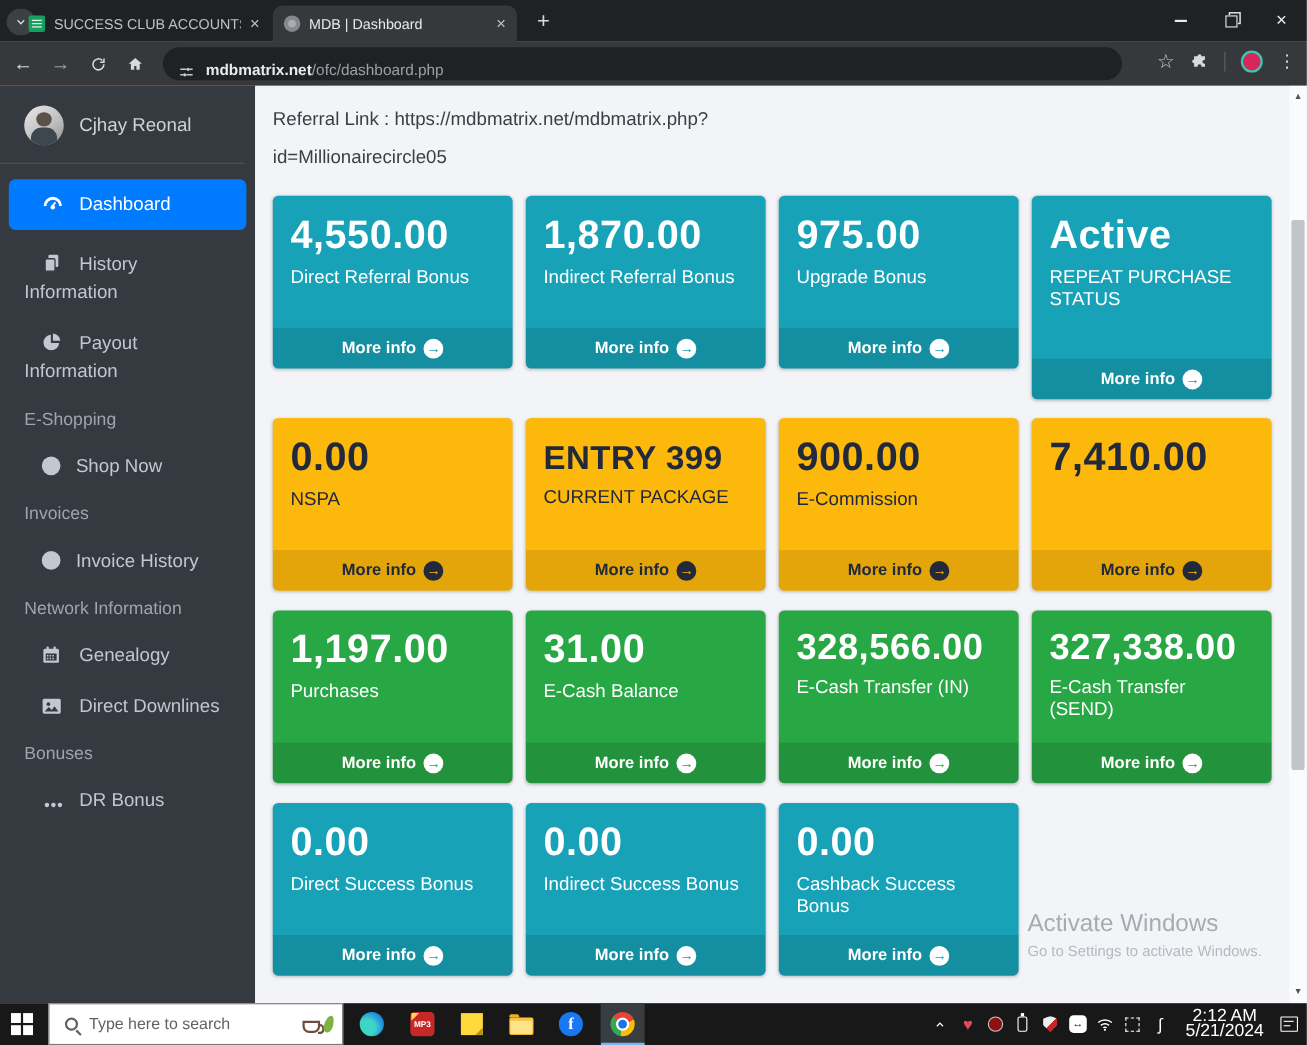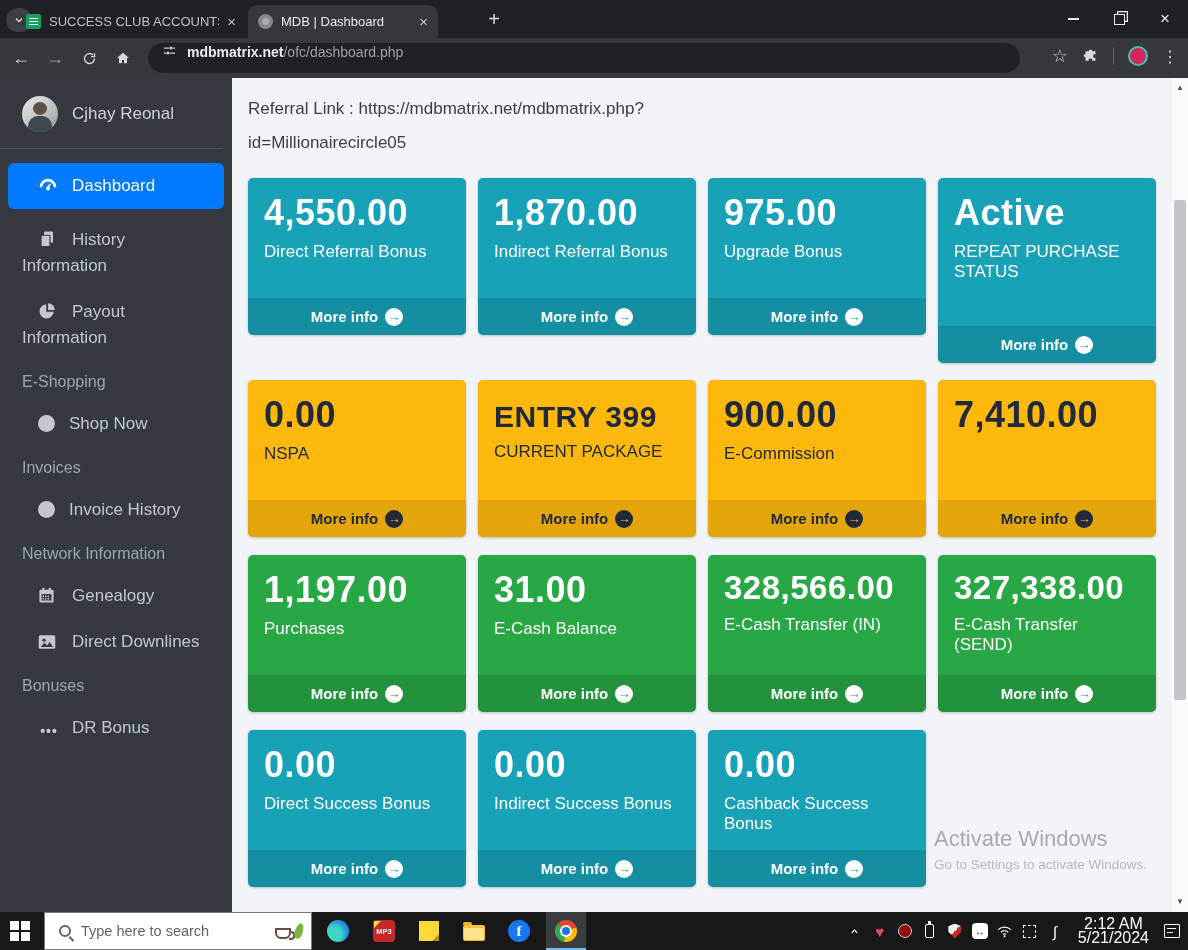--- a/index.html
+++ b/index.html
@@ -2,39 +2,39 @@
 <html><head>
 <meta charset="utf-8">
 <style>
   * { margin:0; padding:0; box-sizing:border-box; }
   html,body { width:1188px; height:950px; overflow:hidden; font-family:"Liberation Sans", sans-serif; background:#f2f4f8; }
 
   
   #titlebar { position:absolute; left:0; top:0; width:1188px; height:38px; background:#202124; }
   .tab { position:absolute; top:5px; height:33px; display:flex; align-items:center; gap:8px; padding:0 10px; color:#bdc1c6; font-size:13px; }
   .tab.inactive { left:16px; width:230px; }
-  .tab.active { left:248px; width:190px; background:#37383c; border-radius:9px 9px 0 0; color:#e8eaed; }
+  .tab.active { left:248px; width:222px; background:#37383c; border-radius:9px 9px 0 0; color:#e8eaed; }
   .tab-label { white-space:nowrap; overflow:hidden; flex:1; }
   .tab-close { color:#c0c3c7; font-size:15px; cursor:default; }
   .tabsearch-btn { position:absolute; left:6px; top:8px; width:26px; height:24px; border-radius:13px; background:#3c4043; display:flex; align-items:center; justify-content:center; }
   .newtab-btn { position:absolute; left:482px; top:8px; width:24px; height:24px; color:#d6d9dd; font-size:20px; text-align:center; line-height:22px; }
   .sheets-favicon { width:15px; height:15px; background:#17a05d; border-radius:2px; position:relative; flex:0 0 15px; }
   .sheets-favicon::after { content:""; position:absolute; left:3px; top:4px; width:9px; height:7px;
     background:linear-gradient(#fff,#fff) 0 0/9px 1.4px no-repeat, linear-gradient(#fff,#fff) 0 2.8px/9px 1.4px no-repeat, linear-gradient(#fff,#fff) 0 5.6px/9px 1.4px no-repeat; }
   .mdb-favicon { width:15px; height:15px; border-radius:50%; background:#85888c; position:relative; flex:0 0 15px; }
   .mdb-favicon::after { content:""; position:absolute; left:4px; top:4px; width:7px; height:7px; border-radius:50%; background:#a9acb0; }
   .win-controls { position:absolute; right:0; top:0; height:38px; display:flex; }
   .win-btn { width:46px; height:38px; display:flex; align-items:center; justify-content:center; color:#e8eaed; }
   .win-min::after { content:""; width:11px; height:1.5px; background:#e8eaed; display:block; }
   .win-restore::after { content:""; width:9px; height:9px; border:1.3px solid #e8eaed; display:block; box-shadow:3px -3px 0 -1.3px #202124, 3px -3px 0 0 #e8eaed; }
   .win-close { font-size:17px; }
 
   #toolbar { position:absolute; left:0; top:38px; width:1188px; height:40px; background:#37383c; }
   .nav-btn { position:absolute; top:7px; width:26px; height:26px; display:flex; align-items:center; justify-content:center; color:#d6d9dd; font-size:18px; }
-  #addressbar { position:absolute; left:148px; top:5px; width:872px; height:30px; background:#202124; border-radius:15px; display:flex; align-items:flex-start; padding:0 14px; gap:10px; }
+  #addressbar { position:absolute; left:148px; top:5px; width:872px; height:30px; background:#202124; border-radius:15px; display:flex; align-items:flex-end; padding:0 14px; gap:10px; }
   .url-host { color:#e8eaed; font-size:14px; font-weight:bold; }
   .url-path { color:#9aa0a6; font-size:14px; }
   .toolbar-right { position:absolute; right:10px; top:7px; display:flex; align-items:center; gap:14px; }
   .avatar-chip { width:20px; height:20px; border-radius:50%; background:#d6275a; border:2px solid #3ec6b5; }
   .vsep { width:1px; height:18px; background:#5f6368; }
   .dots { color:#d6d9dd; font-size:16px; letter-spacing:0; }
 
   
   #sidebar { position:absolute; left:0; top:78px; width:232px; height:834px; background:#343a40; color:#c2c7d0; }
   .user-panel { display:flex; align-items:center; gap:14px; padding:18px 0 16px 22px; border-bottom:1px solid #4b545c; margin:0 10px 6px 0; }

